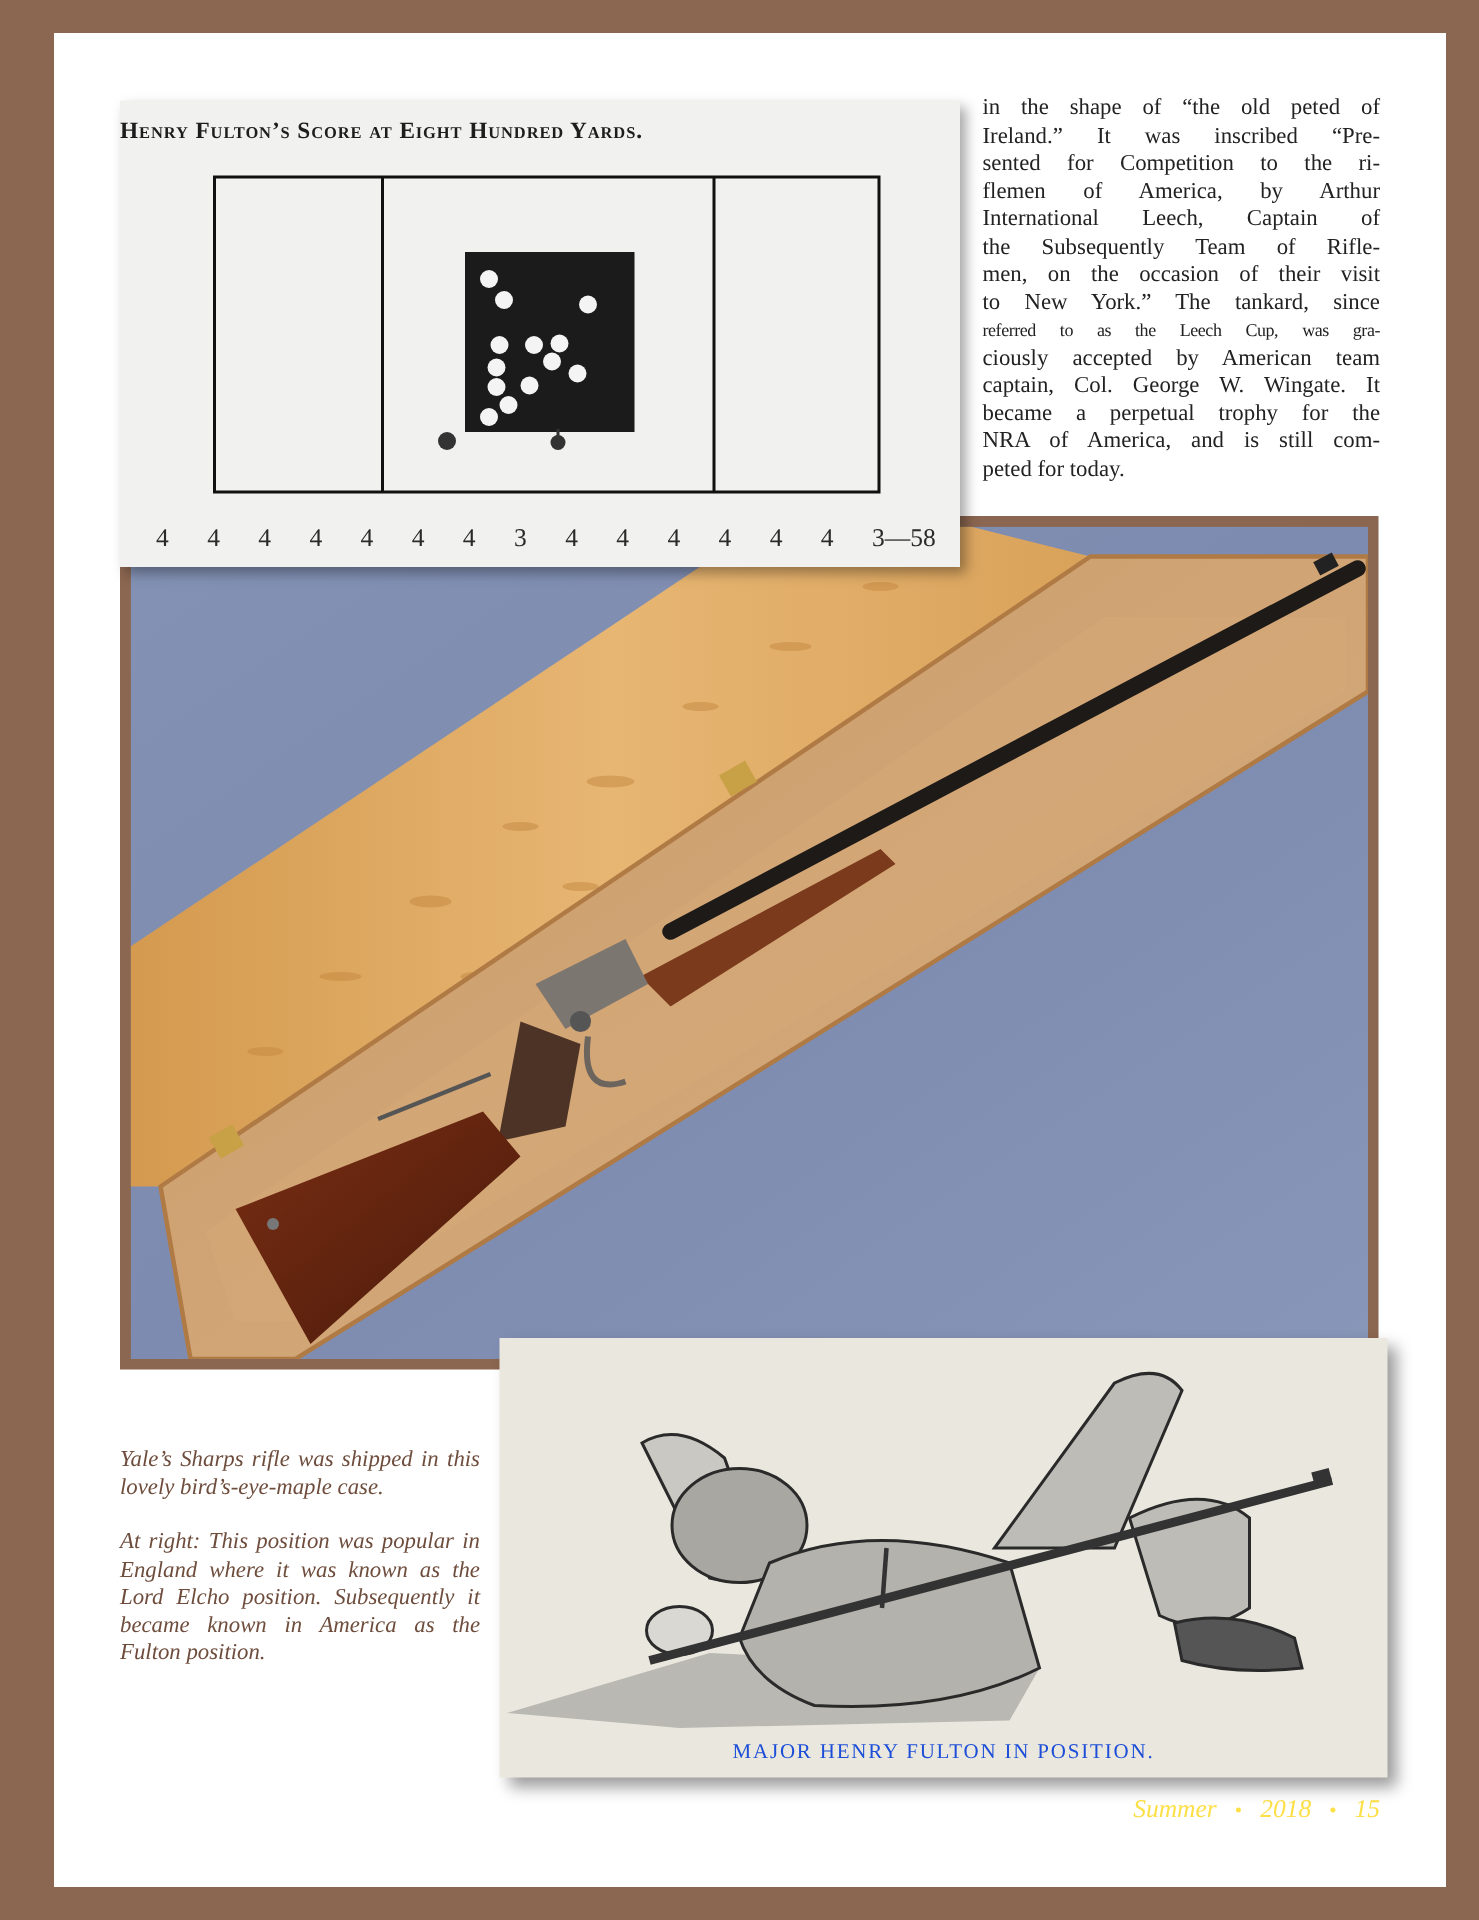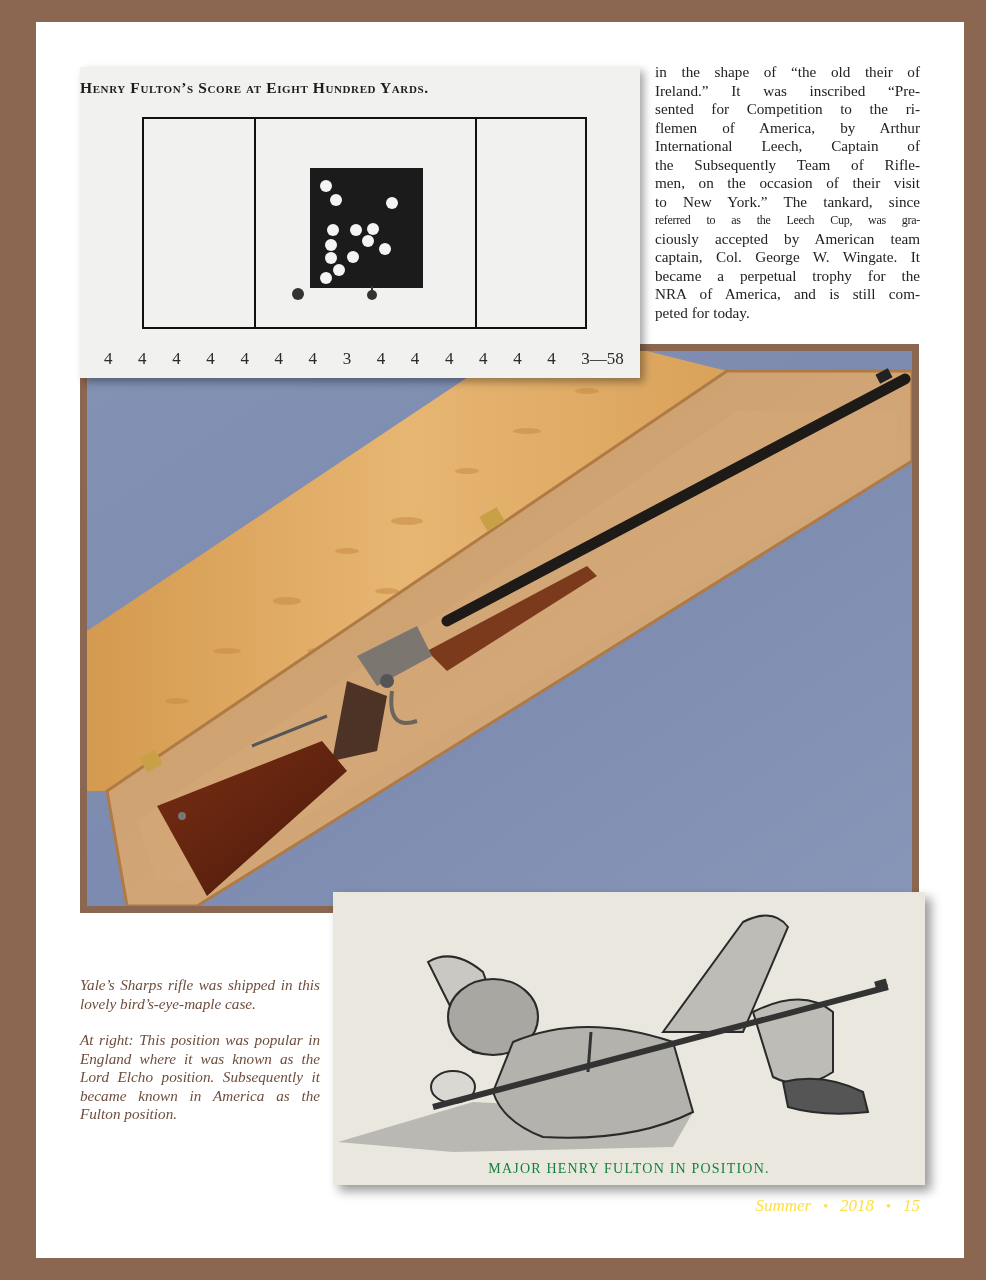--- a/index.html
+++ b/index.html
@@ -51,30 +51,30 @@
 
   
   .engraving {
     left: 333px; top: 892px; width: 592px; height: 293px;
     background: #eae8de;
     box-shadow: 6px 6px 10px rgba(0,0,0,0.4);
     z-index: 4;
   }
   .engraving-caption {
     position: absolute; left: 0; right: 0; bottom: 8px; text-align: center;
-    font-size: 14px; letter-spacing: 1.2px; color: #15803d;
+    font-size: 14px; letter-spacing: 1.2px; color: #1d4ed8;
   }
 
   
   .photo-caption {
     left: 80px; top: 960px; width: 240px;
     font-style: italic; font-size: 15.2px; line-height: 18.5px; color: #6e4d3d;
     text-align: justify;
   }
-  .photo-caption p { margin: 16px 0 18px 0; }
+  .photo-caption p { margin: 4px 0 18px 0; }
 
   
   .folio {
     right: 66px; top: 1196px;
     font-style: italic; font-size: 17px; color: #fde047; white-space: nowrap;
   }
   .folio .sep { font-style: normal; margin: 0 12px; font-size: 14px; }
 </style>
 </head>
 <body>
@@ -124,21 +124,21 @@
     <span>4</span>
     <span>4</span>
     <span>4</span>
     <span>4</span>
     <span>4</span>
     <span>3—58</span>
   </div>
 </div>
 
 <div class="abs body-text">
-  <div style="text-align-last:justify">in the shape of “the old their of</div>
+  <div style="text-align-last:justify">in the shape of “the old peted of</div>
   <div style="text-align-last:justify">Ireland.” It was inscribed “Pre-</div>
   <div style="text-align-last:justify">sented for Competition to the ri-</div>
   <div style="text-align-last:justify">flemen of America, by Arthur</div>
   <div style="text-align-last:justify">International Leech, Captain of</div>
   <div style="text-align-last:justify">the Subsequently Team of Rifle-</div>
   <div style="text-align-last:justify">men, on the occasion of their visit</div>
   <div style="text-align-last:justify">to New York.” The tankard, since</div>
   <div style="text-align-last:justify;font-size:12px;letter-spacing:-0.3px">referred to as the Leech Cup, was gra-</div>
   <div style="text-align-last:justify">ciously accepted by American team</div>
   <div style="text-align-last:justify">captain, Col. George W. Wingate. It</div>

